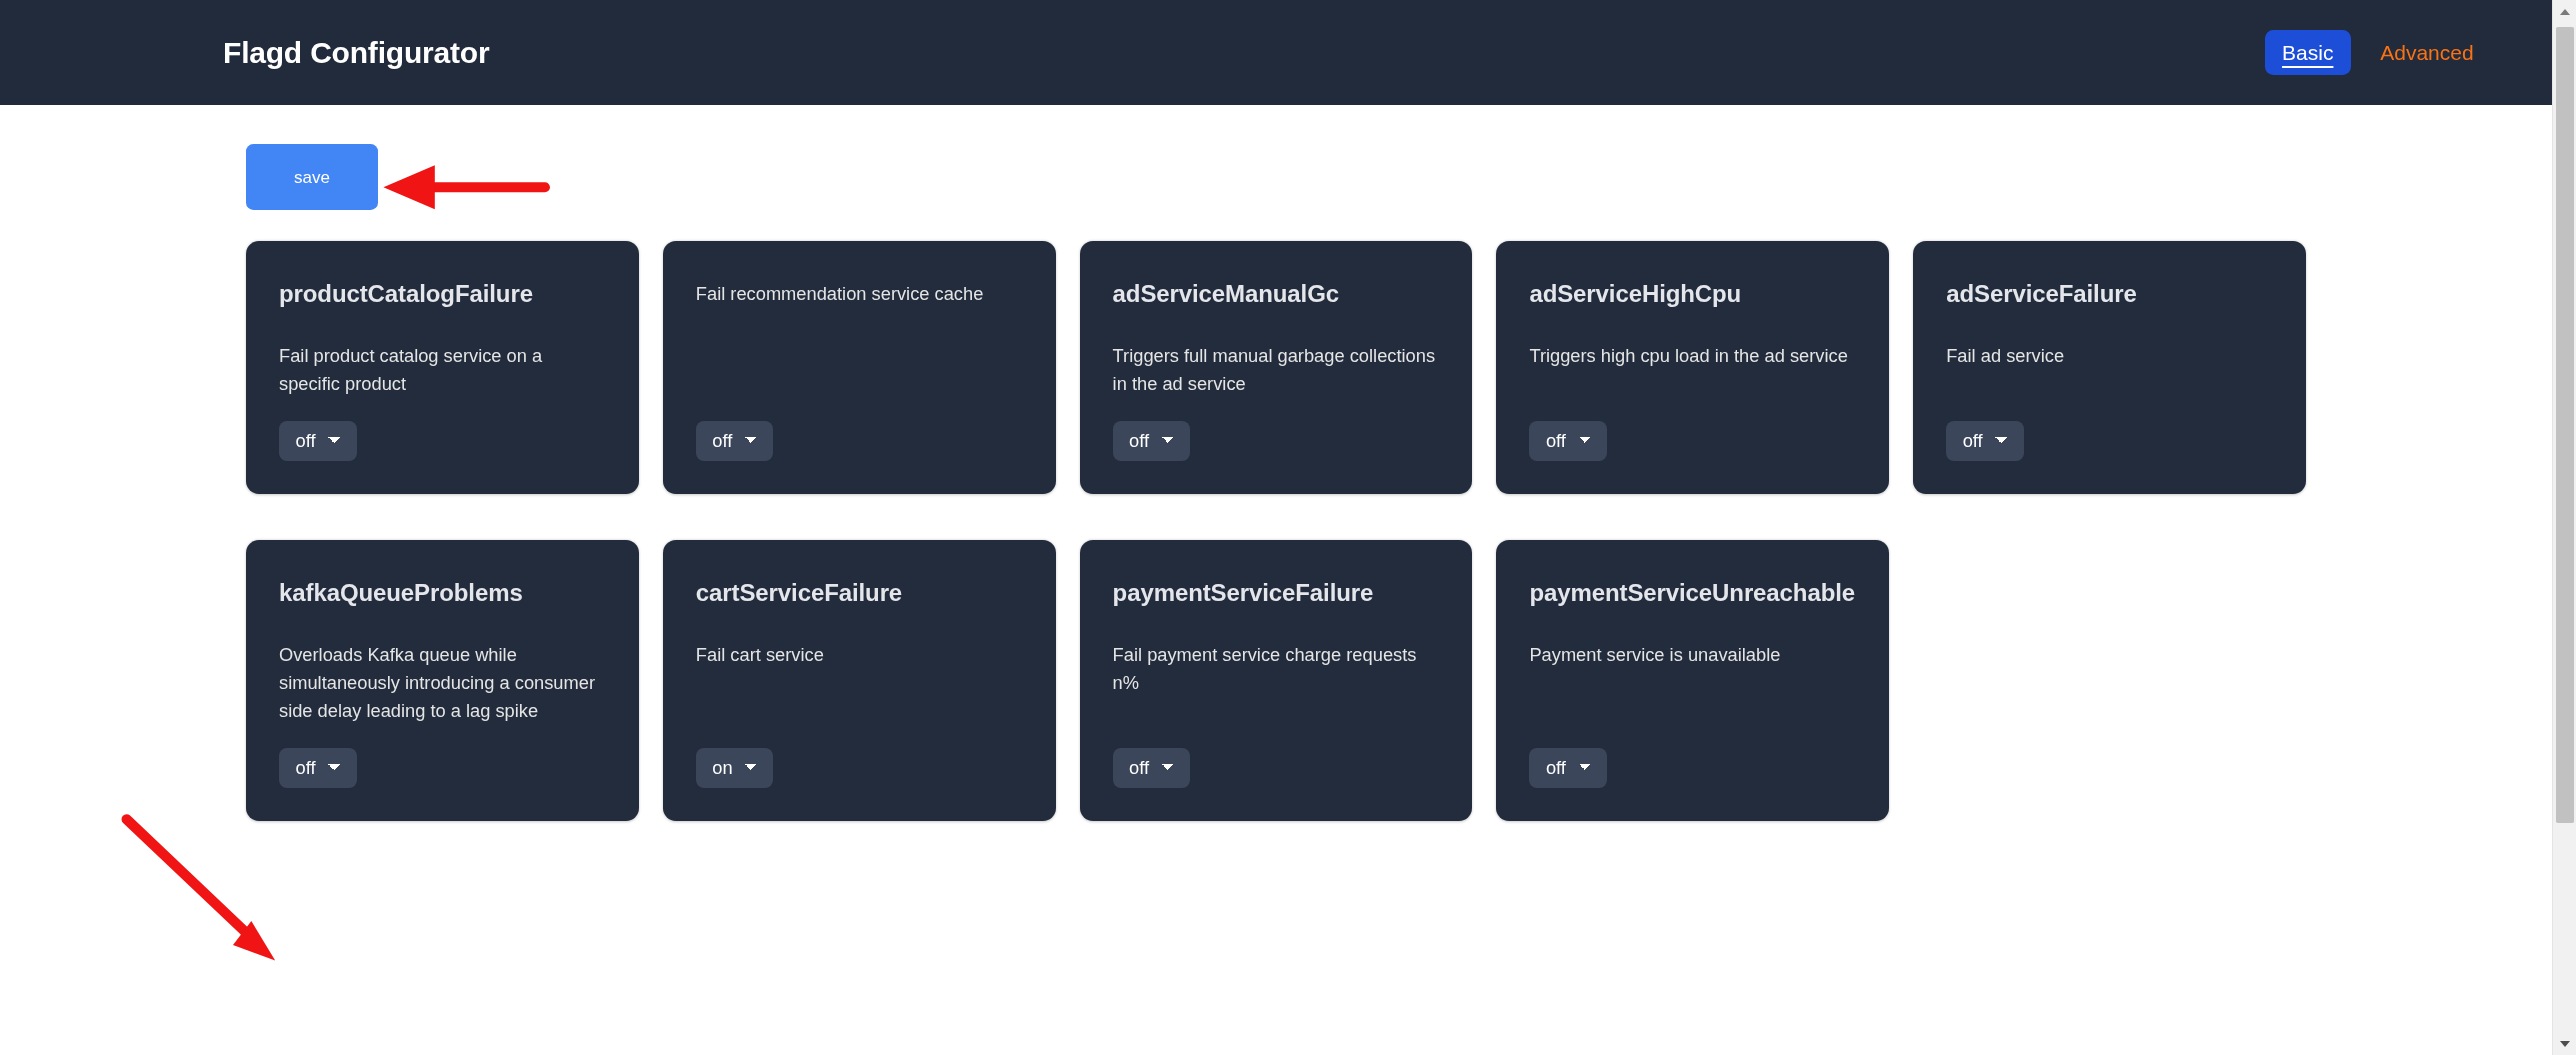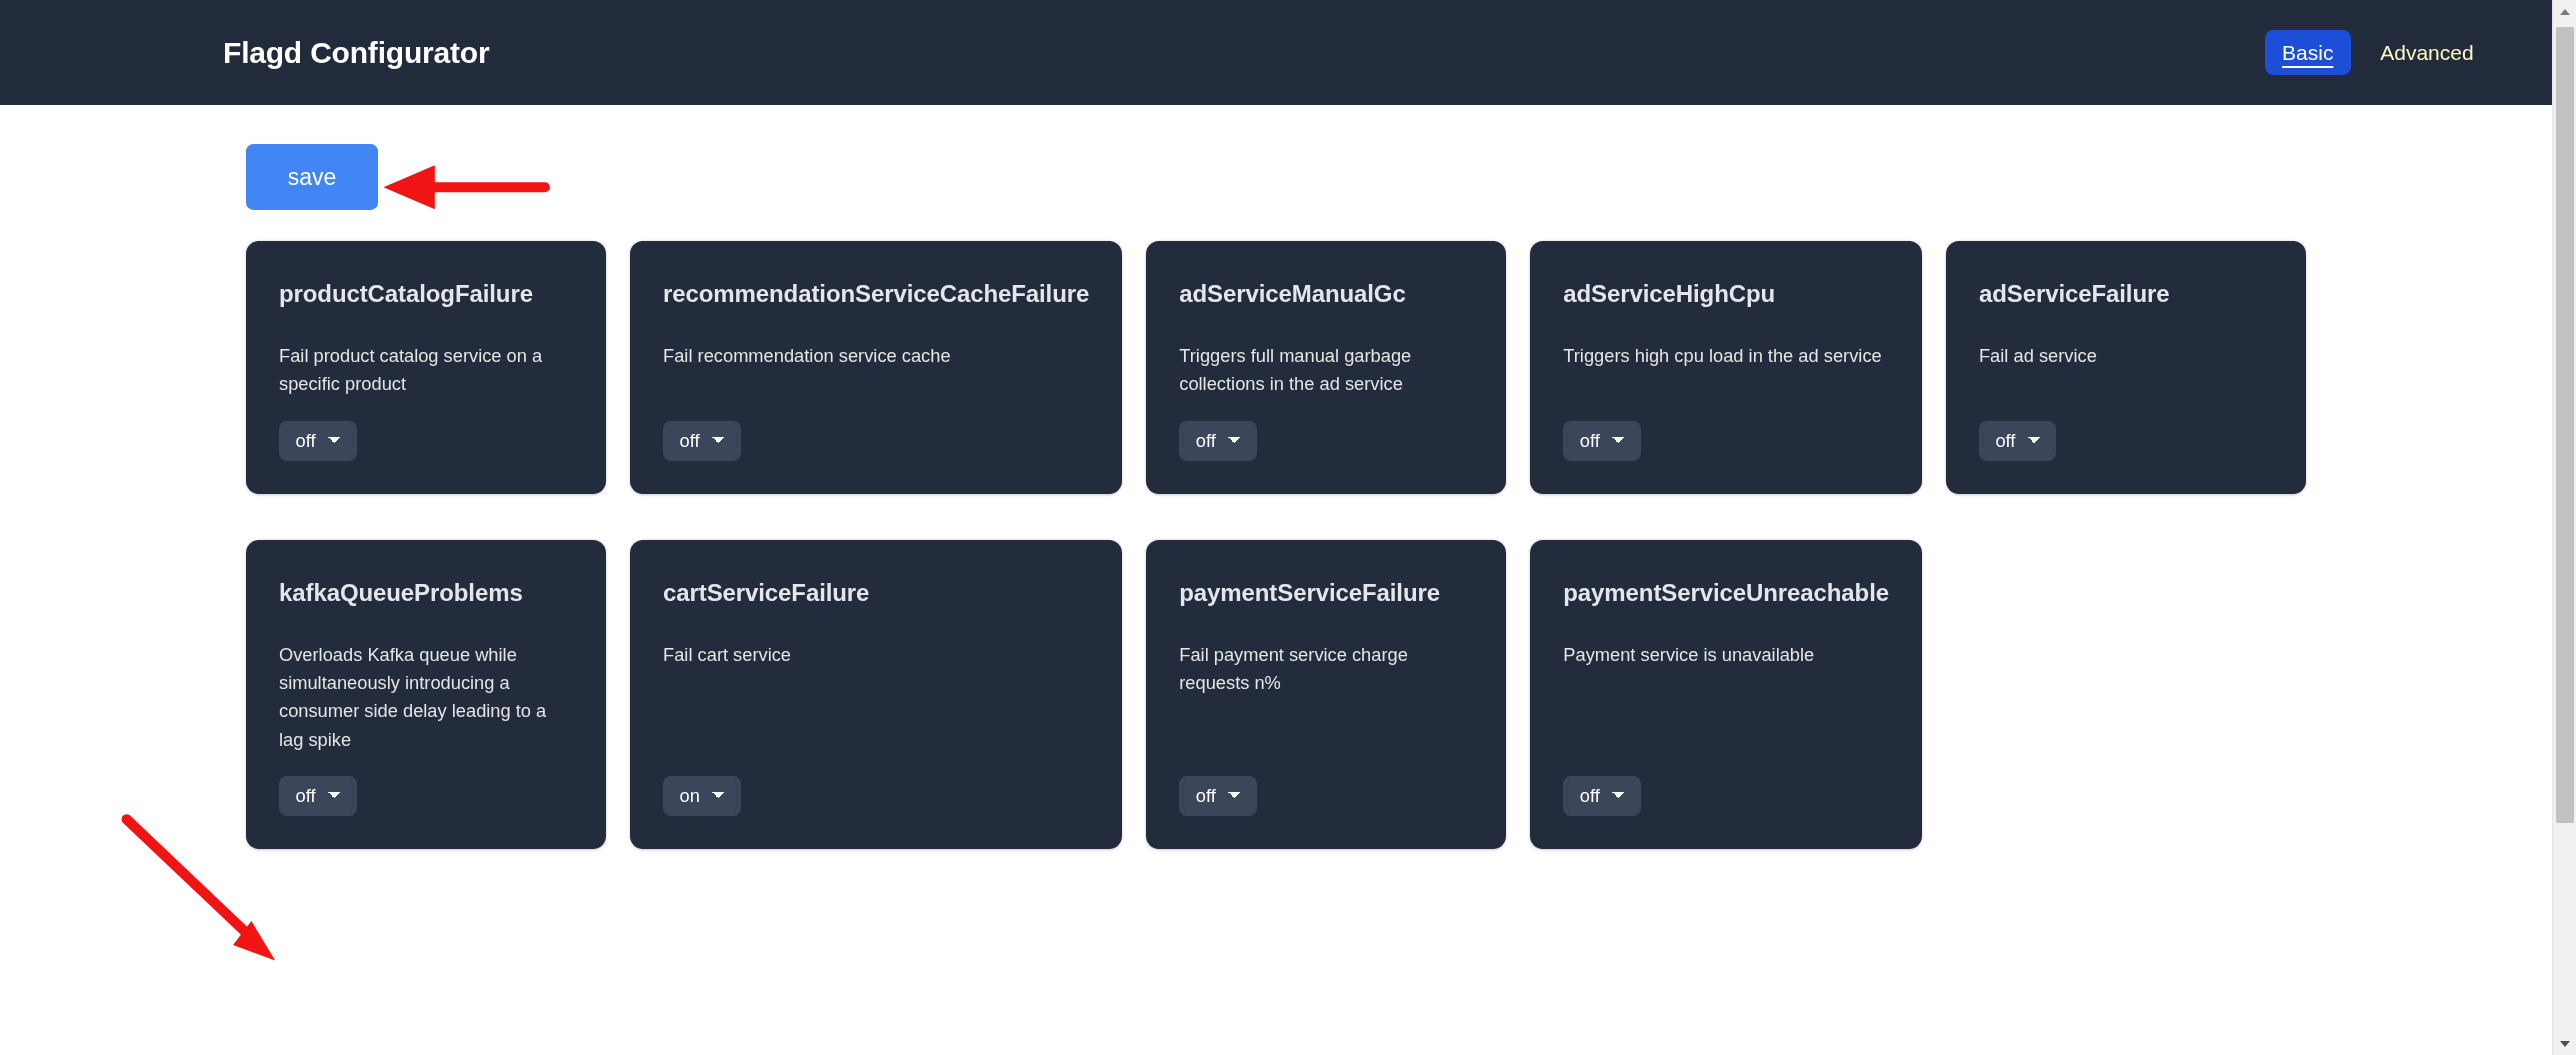--- a/index.html
+++ b/index.html
@@ -50,21 +50,21 @@
   }
 
   .nav-group {
     display: flex;
     align-items: center;
     gap: 12px;
   }
 
   .nav-tab {
     font-size: 21px;
-    color: #fef9c3;
+    color: #f97316;
     padding: 11px 17.4px;
     border-radius: 8.3px;
     line-height: 1.1;
     white-space: nowrap;
     cursor: pointer;
     background: transparent;
     border: none;
     font-family: inherit;
   }
 
@@ -87,21 +87,21 @@
     height: 97px;
   }
 
   .save-button {
     width: 132px;
     height: 66px;
     background: #4285f4;
     color: #ffffff;
     border: none;
     border-radius: 7.3px;
-    font-size: 23px;
+    font-size: 17px;
     font-family: inherit;
     cursor: pointer;
     display: flex;
     align-items: center;
     justify-content: center;
     line-height: 1;
   }
 
   
   .card-grid {
@@ -237,21 +237,20 @@
         <button class="save-button">save</button>
       </div>
 
       <div class="card-grid">
           <div class="flag-card">
             <div class="flag-title">productCatalogFailure</div>
             <div class="flag-desc">Fail product catalog service on a specific product</div>
             <div class="flag-select-wrap"><select class="flag-select"><option value="on">on</option><option value="off" selected="">off</option></select></div>
           </div>
           <div class="flag-card">
-            <div class="flag-title">recommendationServiceCacheFailure</div>
             <div class="flag-desc">Fail recommendation service cache</div>
             <div class="flag-select-wrap"><select class="flag-select"><option value="on">on</option><option value="off" selected="">off</option></select></div>
           </div>
           <div class="flag-card">
             <div class="flag-title">adServiceManualGc</div>
             <div class="flag-desc">Triggers full manual garbage collections in the ad service</div>
             <div class="flag-select-wrap"><select class="flag-select"><option value="on">on</option><option value="off" selected="">off</option></select></div>
           </div>
           <div class="flag-card">
             <div class="flag-title">adServiceHighCpu</div>

